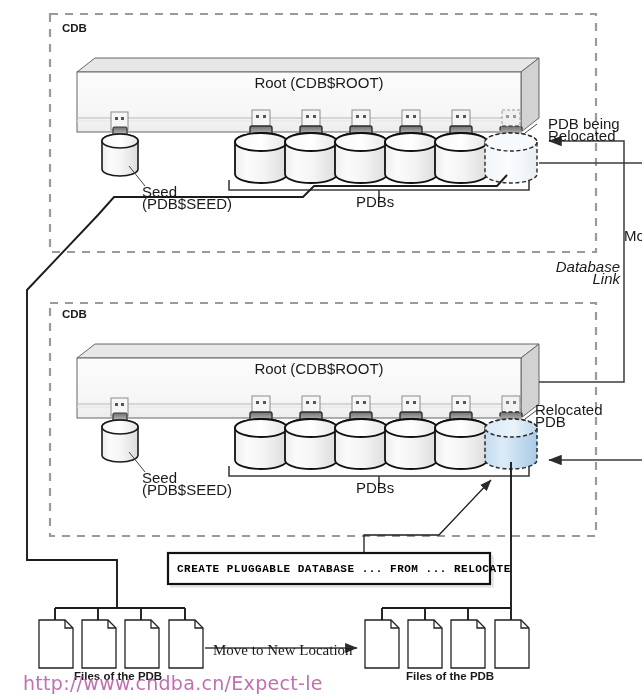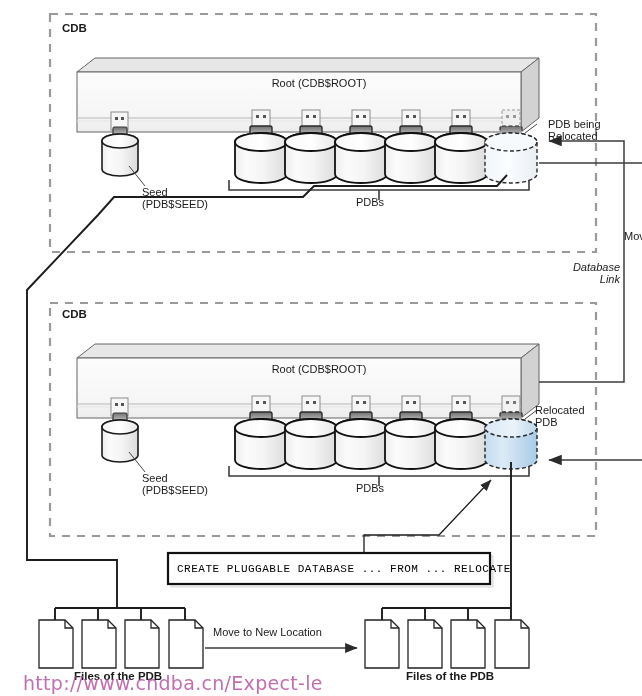--- a/index.html
+++ b/index.html
@@ -1,23 +1,23 @@
 <!DOCTYPE html>
 <html><head>
 <meta charset="utf-8">
 <style>
   html,body{margin:0;padding:0;background:#ffffff;}
   body{width:642px;height:696px;position:relative;overflow:hidden;
        font-family:"Liberation Sans",sans-serif;color:#000;}
   #stage{position:absolute;left:0;top:0;width:642px;height:696px;margin-left:17px;}
   svg{position:absolute;left:0;top:0;}
-  .lbl{position:absolute;font-size:11px;line-height:12px;color:#1a1a1a;white-space:pre;}
+  .lbl{position:absolute;font-size:15px;line-height:12px;color:#1a1a1a;white-space:pre;}
   .lbl.b{font-weight:bold;font-size:11.5px;}
   .lbl.r{text-align:right;}
-  .sql{position:absolute;font-family:"Liberation Mono",monospace;font-weight:normal;
+  .sql{position:absolute;font-family:"Liberation Mono",monospace;font-weight:bold;
        font-size:11px;letter-spacing:.5px;white-space:pre;color:#000;}
   .wm{position:absolute;font-size:19px;color:#b0479a;opacity:.78;white-space:pre;
       font-family:"DejaVu Sans",sans-serif;letter-spacing:.3px;}
 </style>
 </head>
 <body>
 
 <div id="stage">
 
   <svg width="642" height="696" viewBox="0 0 642 696">
@@ -305,18 +305,18 @@
   <div class="lbl" style="left:339px;top:482px;">PDBs</div>
   <div class="lbl" style="left:518px;top:404px;">Relocated
 PDB</div>
 
   <div class="lbl r" style="left:508px;top:261px;width:95px;font-style:italic;">Database
 Link</div>
   <div class="lbl" style="left:607px;top:230px;">Move</div>
 
   <div class="sql" style="left:160px;top:563px;">CREATE PLUGGABLE DATABASE ... FROM ... RELOCATE</div>
 
-  <div class="lbl" style="left:196px;top:626px;">Move to New Location</div>
+  <div class="lbl" style="left:196px;top:644px;font-family:Liberation Serif, serif;">Move to New Location</div>
   <div class="lbl b" style="left:57px;top:670px;">Files of the PDB</div>
   <div class="lbl b" style="left:389px;top:670px;">Files of the PDB</div>
 
   <div class="wm" style="left:6px;top:672px;">http://www.cndba.cn/Expect-le</div>
 </div>
 
 </body></html>

